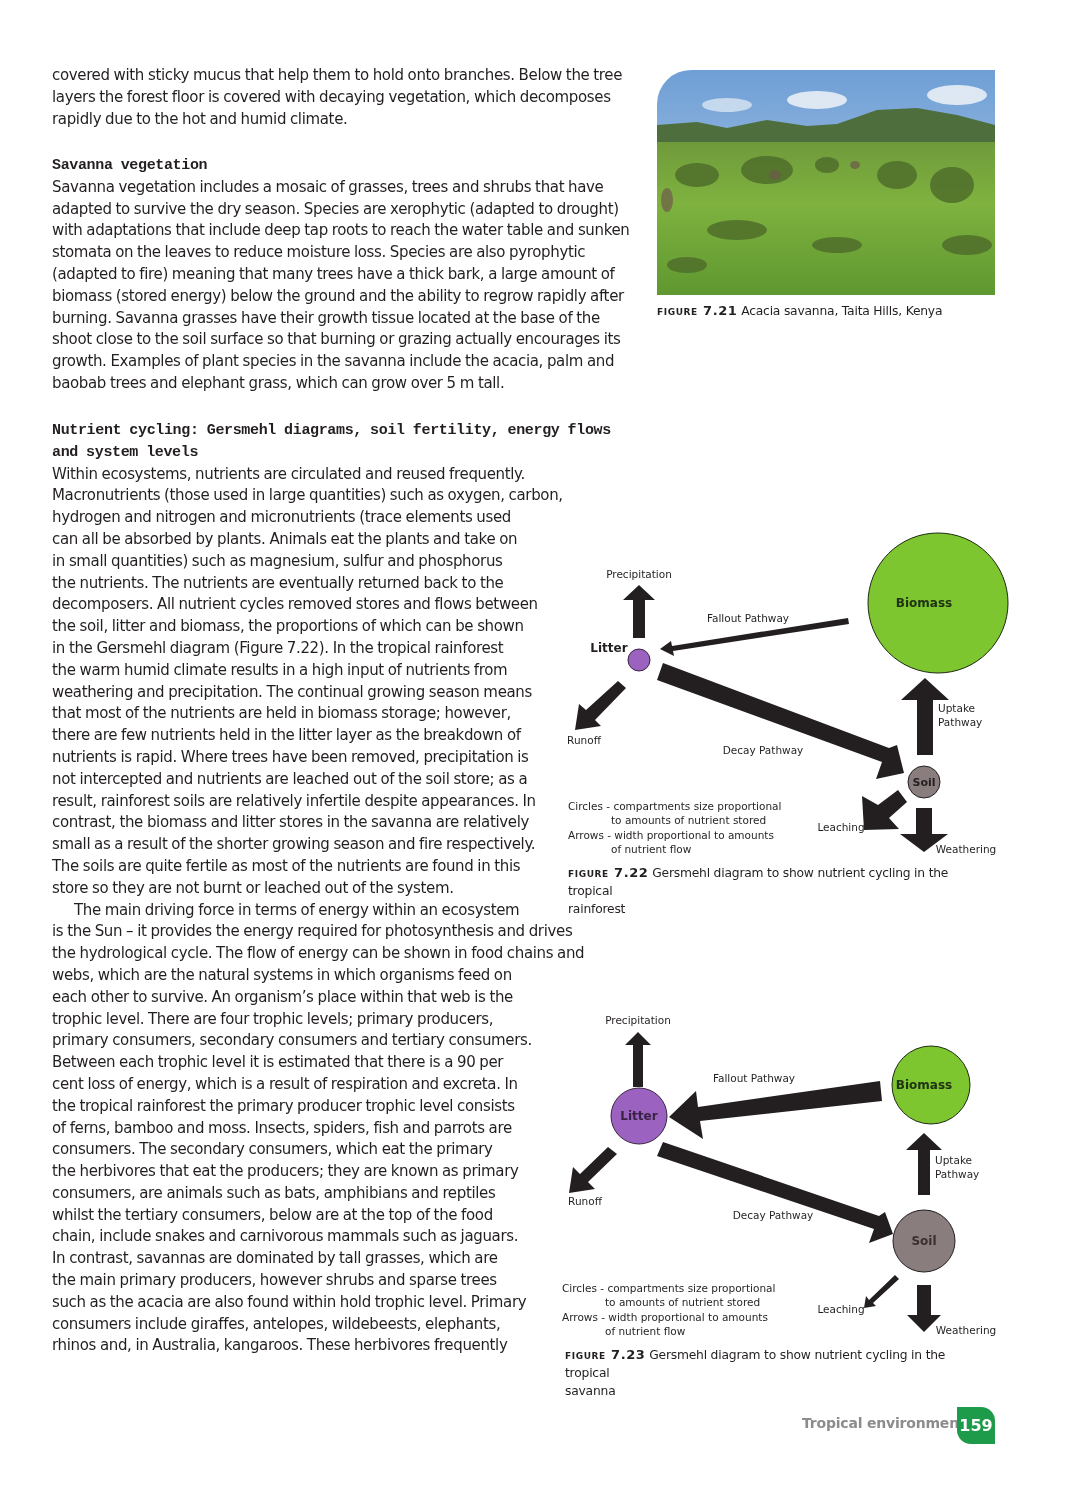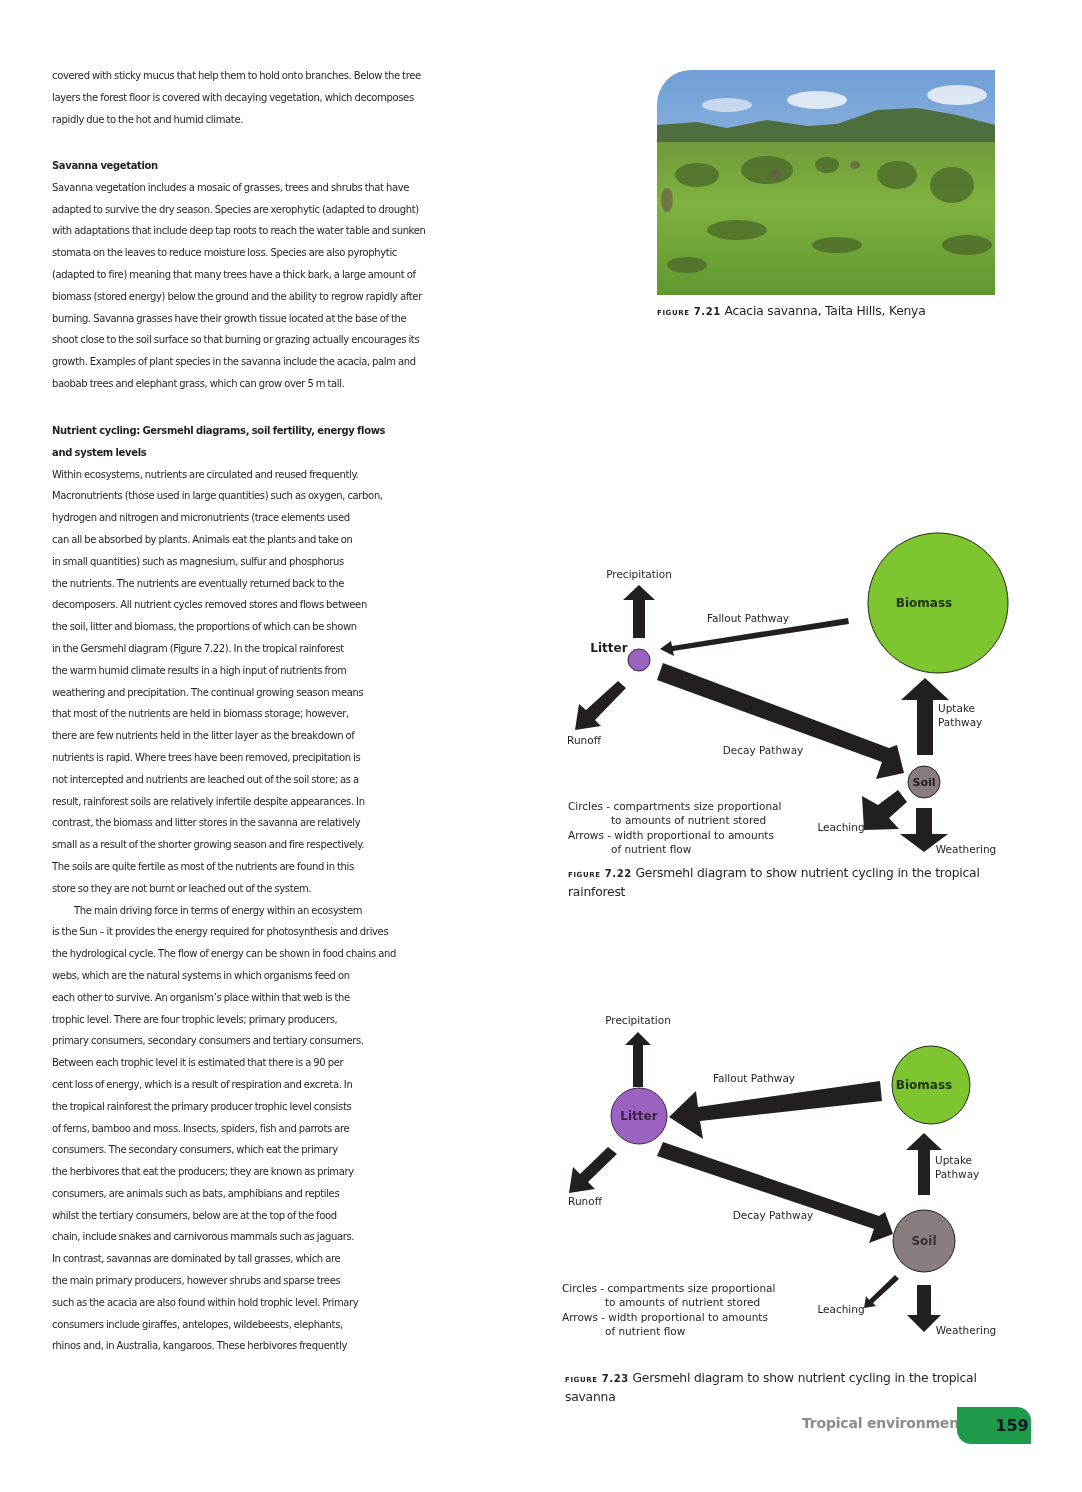--- a/index.html
+++ b/index.html
@@ -1,39 +1,39 @@
 <!DOCTYPE html>
 <html><head>
 <meta charset="utf-8">
 <style>
   html, body { margin: 0; padding: 0; background: #ffffff; }
   body { width: 1082px; height: 1492px; position: relative; overflow: hidden;
          font-family: "DejaVu Sans", sans-serif; color: #231f20; }
-  .body-text { position: absolute; left: 52px; font-size: 10px; line-height: 21.8px;
+  .body-text { position: absolute; left: 52px; font-size: 15px; line-height: 21.8px;
                letter-spacing: -0.35px; word-spacing: -0.5px; color: #231f20; }
   .body-text p { margin: 0; white-space: nowrap; }
-  .heading { font-weight: bold; }
+  .heading { font-weight: bold; font-family: Liberation Mono, monospace; }
   .indent { padding-left: 22px; }
 
   #photo { position: absolute; left: 657px; top: 70px; width: 338px; height: 225px;
            border-top-left-radius: 34px; overflow: hidden; }
   .caption { position: absolute; font-size: 12.3px; line-height: 18px; color: #231f20;
              letter-spacing: -0.2px; }
-  .caption .fig-label { font-variant: small-caps; font-weight: bold; font-size: 10px;
+  .caption .fig-label { font-variant: small-caps; font-weight: bold; font-size: 13px;
                         letter-spacing: 0.6px; text-transform: lowercase; }
 
   .diagram { position: absolute; }
   .diagram svg text { font-family: "DejaVu Sans", sans-serif; }
 
   #footer-title { position: absolute; left: 802px; top: 1415px; font-size: 14px; font-weight: bold;
                   color: #8c8c8c; letter-spacing: -0.2px; }
   #page-badge { position: absolute; left: 957px; top: 1407px; width: 38px; height: 37px;
-                background: #1e9a4b; color: #0f172a; font-weight: bold; font-size: 16px;
+                background: #1e9a4b; color: #ffffff; font-weight: bold; font-size: 16px;
                 display: flex; align-items: center; justify-content: center;
-                border-top-right-radius: 14px; border-bottom-left-radius: 14px; padding-left: 36px; }
+                border-top-right-radius: 14px; border-bottom-left-radius: 14px; }
 </style>
 </head>
 <body>
 
 <div class="body-text" style="top:65px;">
   <p>covered with sticky mucus that help them to hold onto branches. Below the tree</p>
   <p>layers the forest floor is covered with decaying vegetation, which decomposes</p>
   <p>rapidly due to the hot and humid climate.</p>
 </div>
 
@@ -223,20 +223,20 @@
 
     <polygon points="362,280 376,280 376,310 386,310 369,327 352,310 362,310" fill="#231f20"></polygon>
     <text x="411" y="329" text-anchor="middle" font-size="10.5" fill="#231f20">Weathering</text>
 
     <text x="7" y="287" font-size="10.5" fill="#231f20">Circles - compartments size proportional</text>
     <text x="50" y="301" font-size="10.5" fill="#231f20">to amounts of nutrient stored</text>
     <text x="7" y="316" font-size="10.5" fill="#231f20">Arrows - width proportional to amounts</text>
     <text x="50" y="330" font-size="10.5" fill="#231f20">of nutrient flow</text>
   </svg>
 </div>
-<div class="caption" style="left:565px; top:1346px; width:420px;margin-top:23px;">
+<div class="caption" style="left:565px; top:1346px; width:420px;">
   <span class="fig-label">FIGURE 7.23</span>
   <span>Gersmehl diagram to show nutrient cycling in the tropical</span><br>
   <span>savanna</span>
 </div>
 
 <div id="footer-title">Tropical environments</div>
 <div id="page-badge">159</div>
 
 </body></html>

